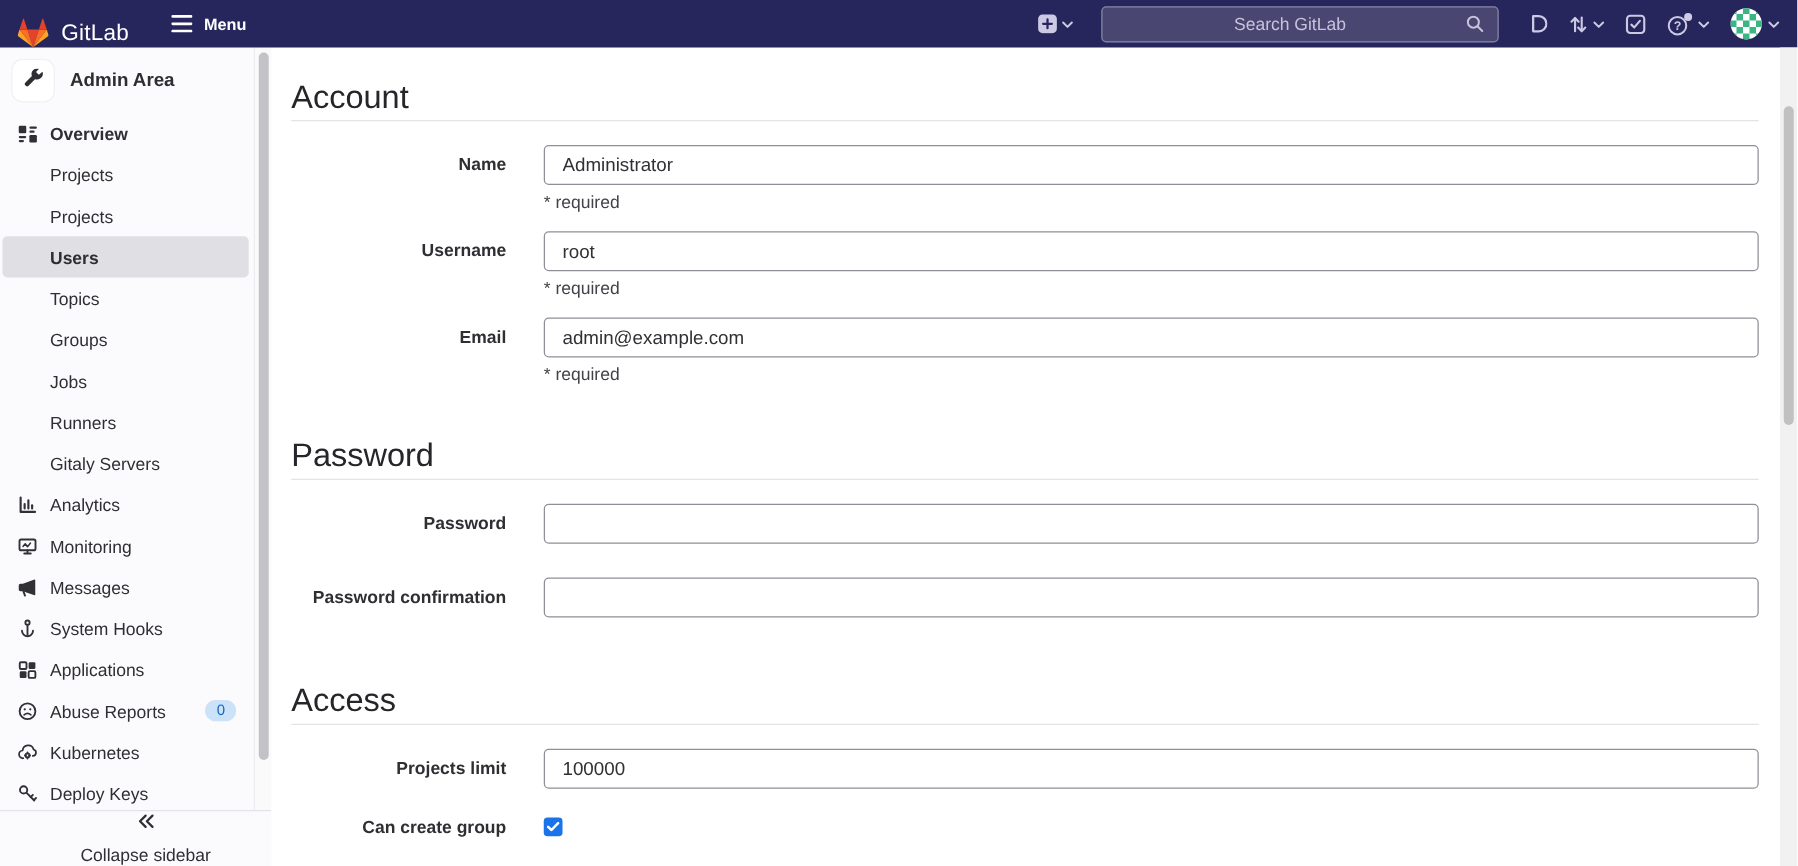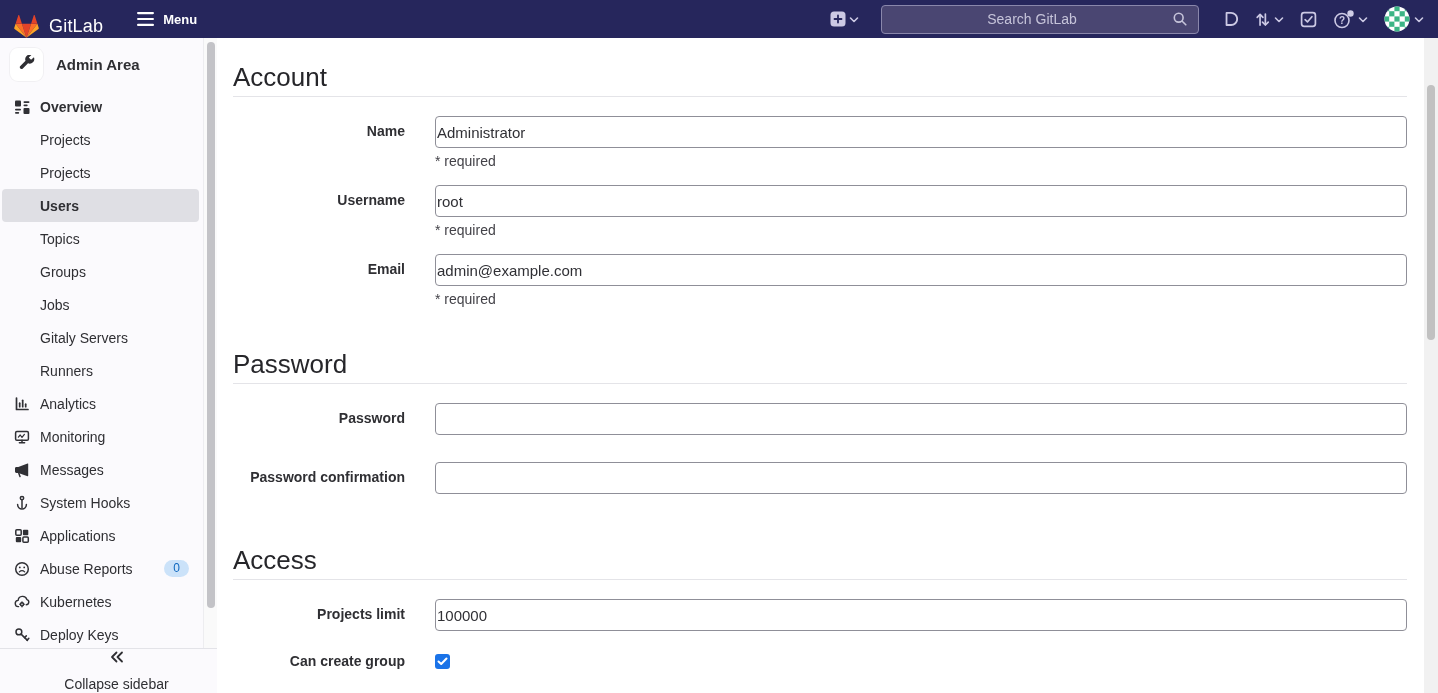--- a/index.html
+++ b/index.html
@@ -51,21 +51,21 @@
     padding:24px 17px 0 16px; overflow:hidden; }
   .section-title { font-size:26px; font-weight:400; color:#26262a; line-height:30px; margin-bottom:4px; }
   .section-hr { border:0; border-top:1px solid #e4e4e8; margin:0 0 19px 0; }
   .sec-password { margin-top:41px; }
   .sec-access { margin-top:51px; }
   .form-row { display:flex; margin-bottom:15px; }
   .form-row.pw { margin-bottom:27px; }
   .label-col { flex:0 0 172px; text-align:right; padding-top:7px; font-size:14px; font-weight:700; color:#2f2f33; }
   .input-col { flex:1; margin-left:30px; min-width:0; }
   .form-control { display:block; width:100%; height:32px; border:1px solid #8f8f98; border-radius:4px;
-    padding:0 1px; font-size:15px; color:#303035; background:#fff; font-family:inherit; outline:none; }
+    padding:0 14px; font-size:15px; color:#303035; background:#fff; font-family:inherit; outline:none; }
   .note { margin-top:5px; font-size:14px; line-height:17px; color:#434248; }
   .checkbox { width:15px; height:15px; background:#1a73e8; border-radius:3px; margin-top:8px;
     display:flex; align-items:center; justify-content:center; cursor:pointer; }
 
   
   .main-scrollbar { position:absolute; top:38px; right:0; width:14px; bottom:0; background:#f1f1f1; z-index:40; }
   .main-thumb { position:absolute; top:47px; left:3px; width:8px; height:255px; background:#c1c1c1; border-radius:4px; }
 
   svg { display:block; }
 </style>
@@ -221,24 +221,24 @@
       <div class="nav-item sub">
         <span>Topics</span>
       </div>
       <div class="nav-item sub">
         <span>Groups</span>
       </div>
       <div class="nav-item sub">
         <span>Jobs</span>
       </div>
       <div class="nav-item sub">
+        <span>Runners</span>
+      </div>
+      <div class="nav-item sub">
         <span>Gitaly Servers</span>
-      </div>
-      <div class="nav-item sub">
-        <span>Runners</span>
       </div>
 
       <div class="nav-item">
         <span class="ico">
           <svg width="16" height="16" viewBox="0 0 16 16" fill="none" stroke="#303035" stroke-width="1.7" stroke-linecap="round">
             <path d="M2.5 2v11.5H14" stroke-linejoin="round"></path>
             <path d="M5.7 10.7V7.2"></path>
               <path d="M8.7 10.7V4.3"></path>
               <path d="M11.7 10.7V8.2"></path>
           </svg>

